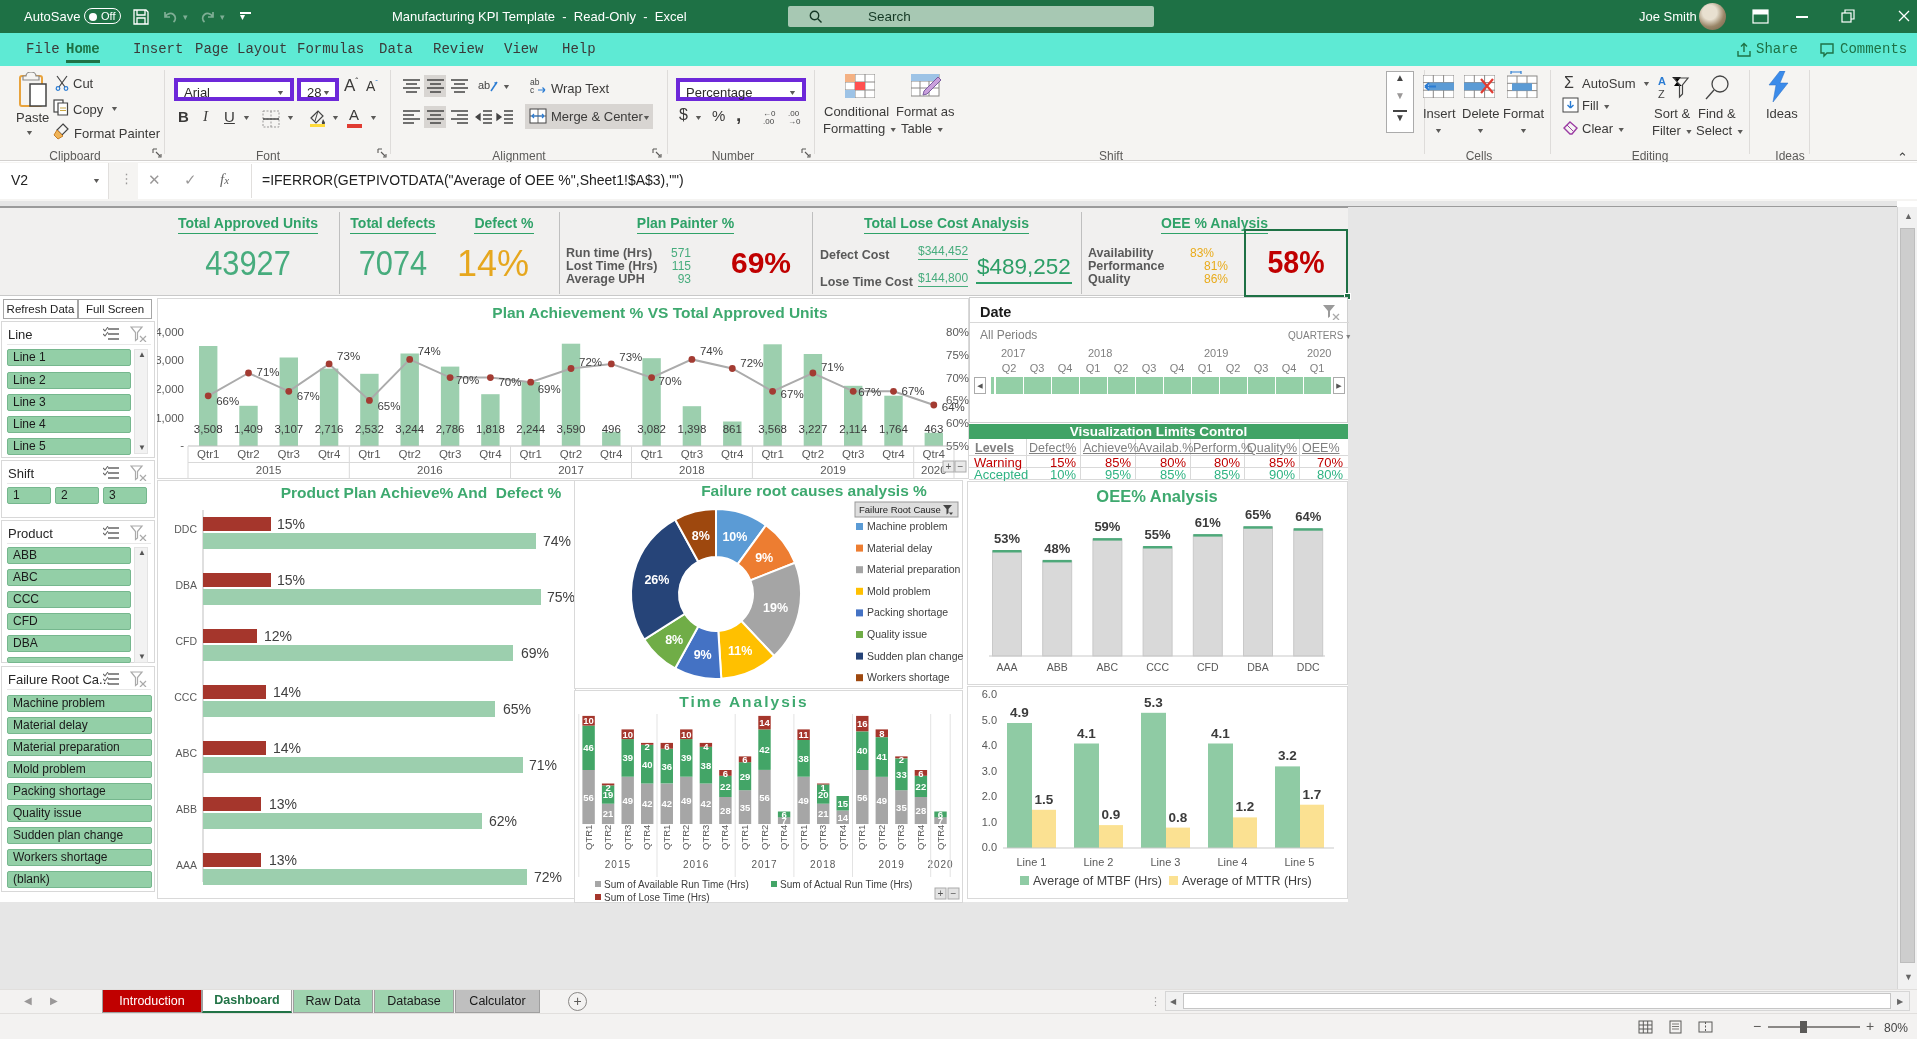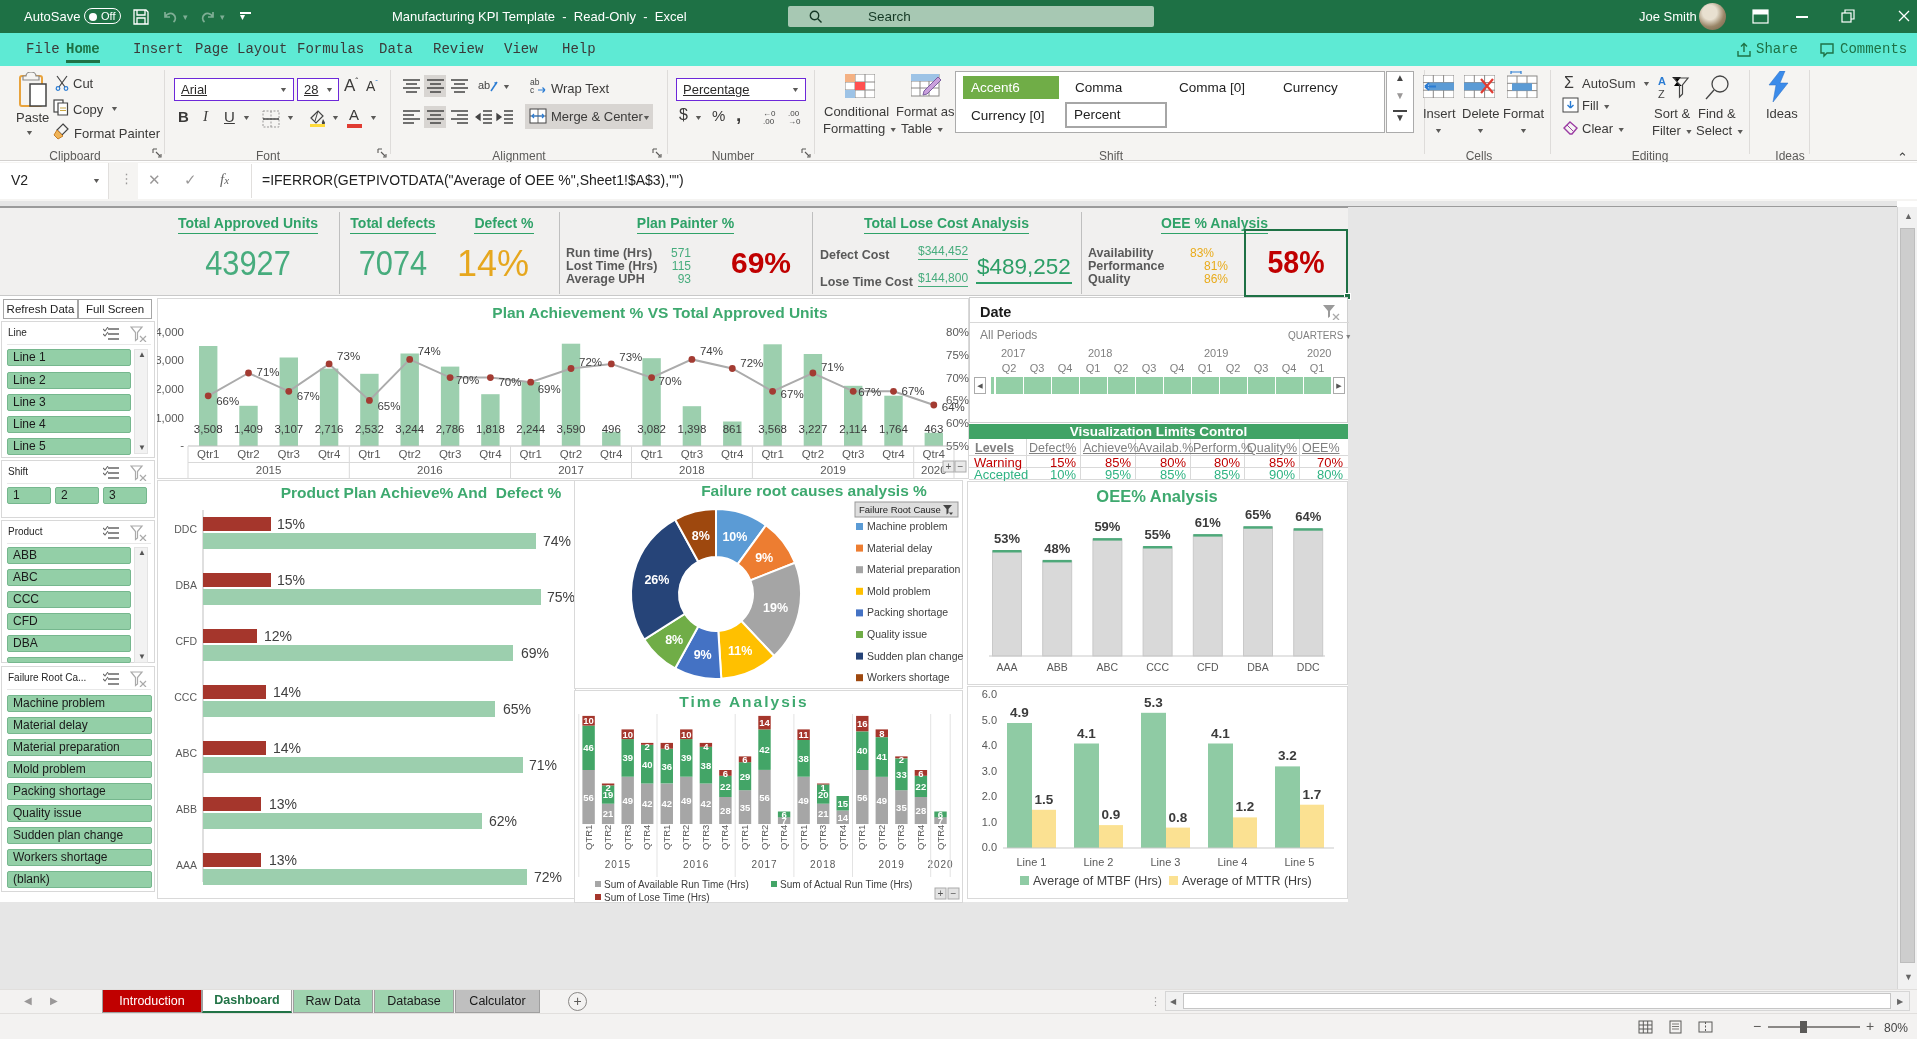--- a/index.html
+++ b/index.html
@@ -15,41 +15,41 @@
 #searchbox span { position:absolute; left:80px; top:3px; }
 
 #tabrow { left:0; top:33px; width:1917px; height:33px; background:#5eead4;font-family:Liberation Mono, monospace; }
 .rtab { position:absolute; top:0; height:33px; line-height:33px; font-size:14px; color:#3b3a39; }
 
 #ribbon { left:0; top:66px; width:1917px; height:95px; background:#F5F4F2; border-bottom:1px solid #D2D0CE; }
 .gsep { position:absolute; top:4px; height:84px; width:1px; background:#DEDCDA; }
 .glabel { position:absolute; top:83px; height:12px; font-size:12px; color:#5b5a58; text-align:center; }
 .launcher { position:absolute; top:82px; width:11px; height:11px; }
 .rbtxt { position:absolute; font-size:13px; color:#3b3a39; white-space:nowrap; }
-.combo { position:absolute; background:#fff; border:1px solid #6d28d9; font-size:13px; color:#2b2a29;text-decoration:underline; }
+.combo { position:absolute; background:#fff; border:4px solid #6d28d9; font-size:13px; color:#2b2a29; }
 .chv { display:inline-block; font-size:9px; color:#5b5a58; transform:scaleY(.8); }
 
 #formularow { left:0; top:162px; width:1917px; height:39px; background:#F5F4F2; }
 #namebox { position:absolute; left:0; top:1px; width:109px; height:36px; background:#fff; border-right:1px solid #E1DFDD; font-size:14px; color:#222; }
 #fxbar { position:absolute; left:138px; top:1px; width:1779px; height:36px; background:#fff; font-size:14px; color:#222; }
 
 #sheet { left:0; top:201px; width:1917px; height:788px; background:#fff; }
 #sheet .grayfill { position:absolute; background:#E6E6E6; }
 
 #kpi { position:absolute; left:0; top:6px; width:1348px; height:89px; background:#F1F0EF; border-top:1px solid #9b9b9b; border-bottom:1px solid #C9C9C9; }
 .kpisep { position:absolute; top:4px; height:82px; width:1px; background:#BFBFBF; }
 .kpihead { position:absolute; top:6px; text-align:center; white-space:nowrap; }
 .kpihead span { display:inline-block; font-size:14px; font-weight:bold; color:#2FA268; border-bottom:1.5px solid #2FA268; padding-bottom:2px; }
 .kpinum { position:absolute; text-align:center; font-size:35px; transform:scaleX(.88); white-space:nowrap; }
 .kpisub { position:absolute; font-size:12.5px; font-weight:bold; color:#595959; white-space:nowrap; }
 .kpival { position:absolute; font-size:12px; color:#47AC7D; white-space:nowrap; }
 
 .btn { position:absolute; background:#fff; border:1px solid #A6A6A6; font-size:11.5px; color:#222; text-align:center; }
 .slicer { position:absolute; background:#fff; border:1px solid #D8D8D8; }
-.slhead { position:absolute; left:6px; top:5px; font-size:10px; color:#262626; white-space:nowrap; }
+.slhead { position:absolute; left:6px; top:5px; font-size:13px; color:#262626; white-space:nowrap; }
 .slitem { position:absolute; left:5px; height:17px; background:#93CFA7; border:1px solid #76B78E; border-radius:2px; font-size:12px; color:#1a1a1a; padding-left:5px; line-height:15px; white-space:nowrap; }
 
 #tabbar { left:0; top:989px; width:1917px; height:24px; background:#F3F2F1; border-top:1px solid #E1DFDD; }
 .stab { position:absolute; top:0px; height:23px; border:1px solid #9f9f9f; border-top:none; font-size:12.5px; text-align:center; line-height:22px; }
 
 #statusbar { left:0; top:1013px; width:1917px; height:26px; background:#F3F2F1; border-top:1px solid #E1DFDD; }
 svg text { font-family:"Liberation Sans", sans-serif; }
 </style>
 </head>
 <body>
@@ -259,28 +259,20 @@
     <span class="rbtxt" style="left:824px;top:38px;">Conditional</span>
     <span class="rbtxt" style="left:823px;top:55px;">Formatting <span class="chv">▼</span></span>
     <svg class="abs" style="left:911px;top:8px;" width="32" height="24" viewBox="0 0 32 24">
         <rect x="0" y="0" width="28" height="22" fill="#fff" stroke="#8a8886"></rect>
         <path d="M0 7h28M0 14h28M9 0v22M18 0v22" stroke="#8a8886"></path>
         <rect x="0" y="0" width="28" height="7" fill="#9dc3e6"></rect>
         <path d="M30 6L16 20l-4 1 1-4L27 3z" fill="#c9a0dc" stroke="#7b5ca0" stroke-width="1"></path>
       </svg>
     <span class="rbtxt" style="left:896px;top:38px;">Format as</span>
     <span class="rbtxt" style="left:901px;top:55px;">Table <span class="chv">▼</span></span>
-    <div class="abs" style="left:955px;top:5px;width:430px;height:62px;background:#fff;border:1px solid #ABABAB;">
-      <span class="abs" style="left:7px;top:4px;width:96px;height:23px;background:#70AD47;color:#fff;font-size:13.5px;line-height:23px;padding-left:8px;">Accent6</span>
-      <span class="abs" style="left:111px;top:4px;width:96px;height:23px;color:#222;font-size:13.5px;line-height:23px;padding-left:8px;">Comma</span>
-      <span class="abs" style="left:215px;top:4px;width:96px;height:23px;color:#222;font-size:13.5px;line-height:23px;padding-left:8px;">Comma [0]</span>
-      <span class="abs" style="left:319px;top:4px;width:96px;height:23px;color:#222;font-size:13.5px;line-height:23px;padding-left:8px;">Currency</span>
-      <span class="abs" style="left:7px;top:32px;width:96px;height:23px;color:#222;font-size:13.5px;line-height:23px;padding-left:8px;">Currency [0]</span>
-      <span class="abs" style="left:109px;top:30px;width:102px;height:26px;border:2px solid #A6A6A6;color:#222;font-size:13.5px;line-height:22px;padding-left:7px;">Percent</span>
-    </div>
     <div class="abs" style="left:1386px;top:5px;width:28px;height:62px;border:1px solid #ABABAB;background:#fff;">
       <span class="abs" style="left:8px;top:0px;font-size:10px;color:#444;">▲</span>
       <span class="abs" style="left:8px;top:18px;font-size:10px;color:#9a9898;">▼</span>
       <span class="abs" style="left:8px;top:40px;font-size:10px;color:#444;">▼</span>
       <span class="abs" style="left:6px;top:38px;width:14px;height:1.5px;background:#444;"></span>
     </div>
     <span class="glabel" style="left:1071px;width:80px;">Shift</span>
     <div class="gsep" style="left:1424px;"></div>
 
     <svg class="abs" style="left:1423px;top:9px;" width="31" height="23" viewBox="0 0 31 23">

